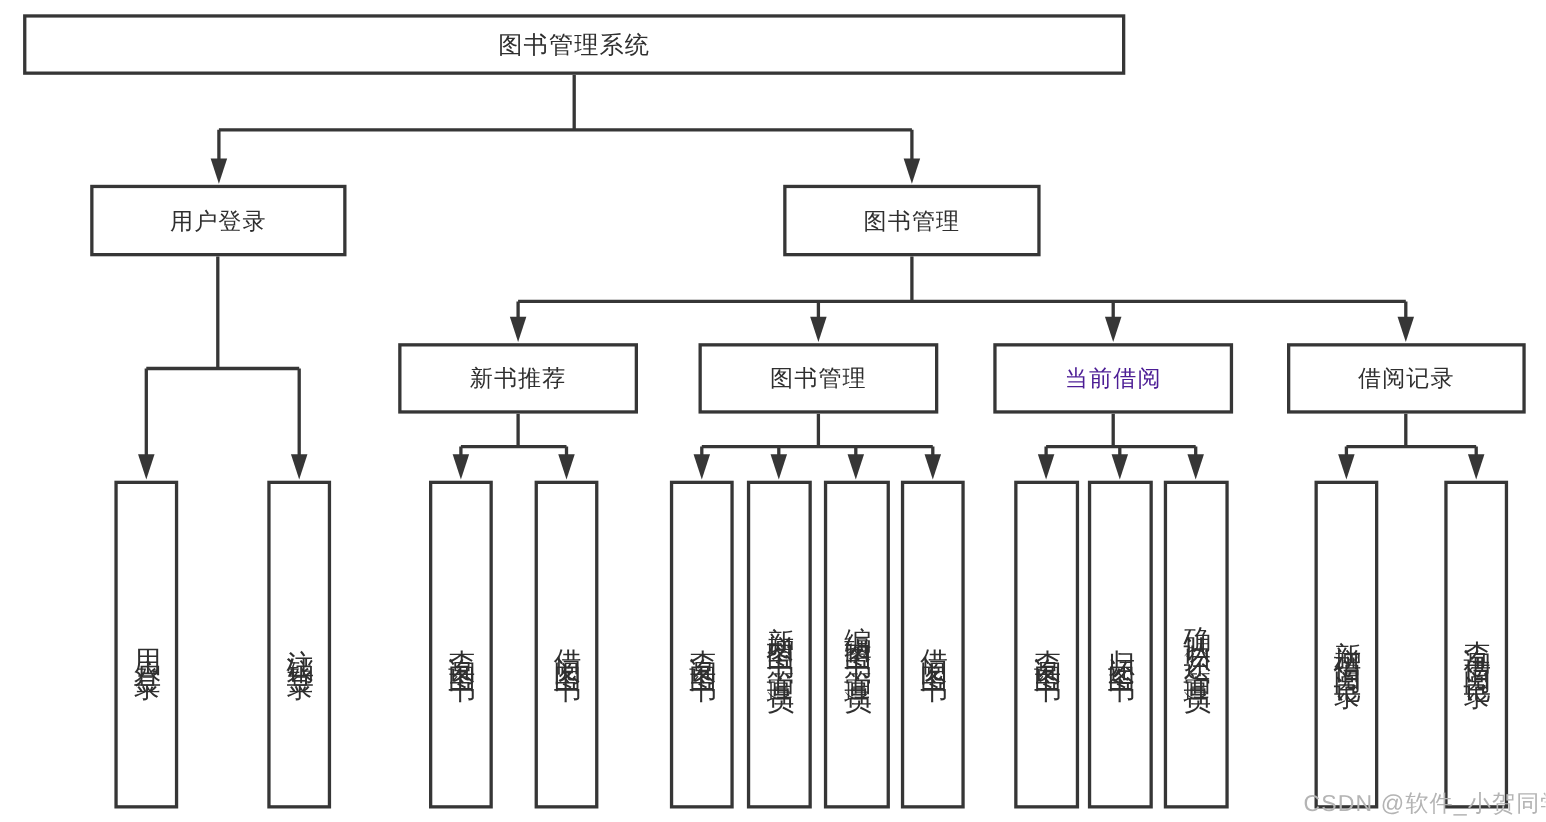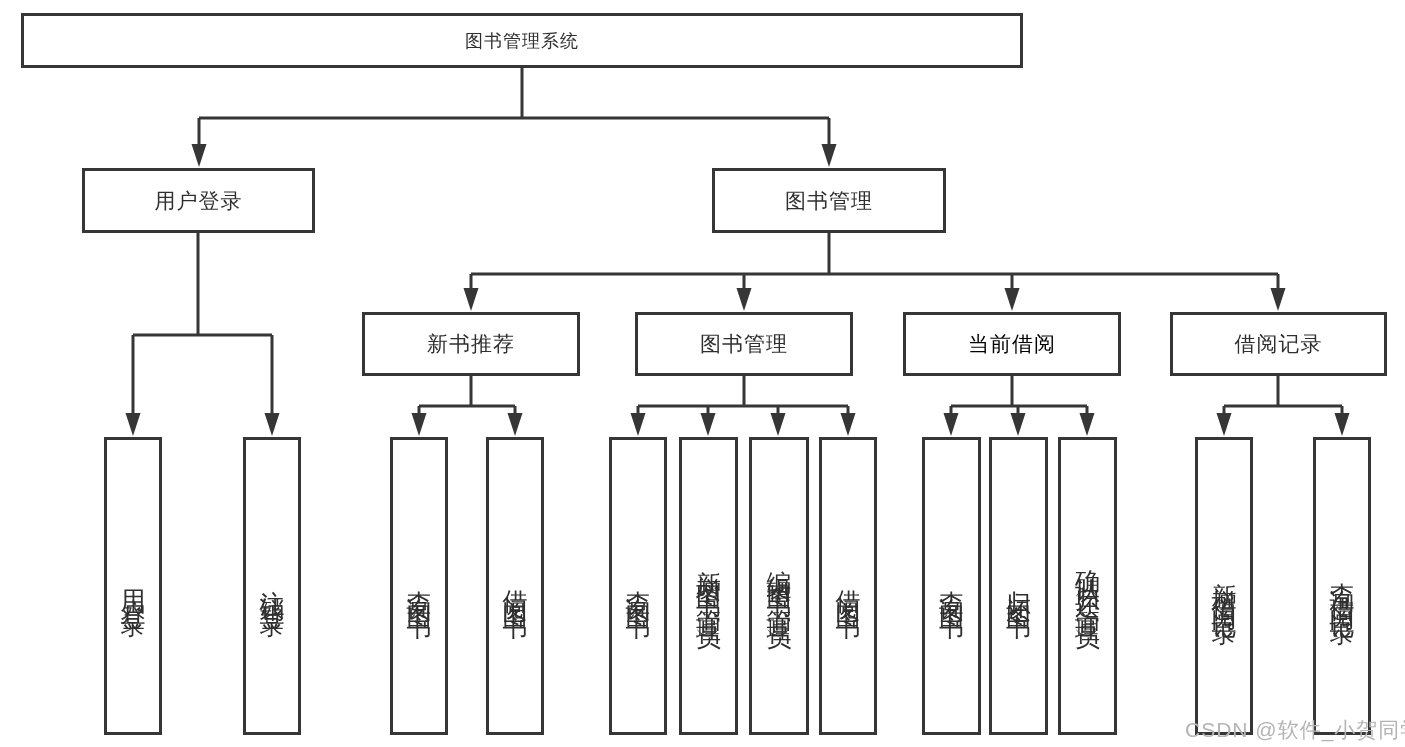--- a/index.html
+++ b/index.html
@@ -19,21 +19,21 @@
     color:#2f2f2f;
     z-index:2;
   }
   .h-box{font-size:21px;letter-spacing:1px;white-space:nowrap;}
   .v-box{
     font-size:25px;
     writing-mode:vertical-rl;
     letter-spacing:8px;
     line-height:1;
   }
-  .root-box{font-size:18px;}
+  .root-box{font-size:22px;}
   .watermark{
     position:absolute;
     z-index:5;
     font-size:21px;
     letter-spacing:1px;
     white-space:nowrap;
   }
 </style>
 </head>
 <body style="background: rgb(255, 255, 255);">
@@ -108,21 +108,21 @@
   <div class="box h-box" style="left: 712px; top: 168px; width: 234px; height: 65px; border-color: rgb(54, 54, 54); color: rgb(47, 47, 47);">
     <span>图书管理</span>
   </div>
 
   <div class="box h-box" style="left: 362px; top: 312px; width: 218px; height: 64px; border-color: rgb(54, 54, 54); color: rgb(47, 47, 47);">
     <span>新书推荐</span>
   </div>
   <div class="box h-box" style="left: 635px; top: 312px; width: 218px; height: 64px; border-color: rgb(54, 54, 54); color: rgb(47, 47, 47);">
     <span>图书管理</span>
   </div>
-  <div class="box h-box" style="left: 903px; top: 312px; width: 218px; height: 64px; border-color: rgb(54, 54, 54); color: #000000;">
+  <div class="box h-box" style="left: 903px; top: 312px; width: 218px; height: 64px; border-color: rgb(54, 54, 54); color: #4c1d95;">
     <span>当前借阅</span>
   </div>
   <div class="box h-box" style="left: 1170px; top: 312px; width: 217px; height: 64px; border-color: rgb(54, 54, 54); color: rgb(47, 47, 47);">
     <span>借阅记录</span>
   </div>
 
   <div class="box v-box" style="left: 104px; top: 437px; width: 58px; height: 298px; border-color: rgb(54, 54, 54); color: rgb(47, 47, 47);">
     <span>用户登录</span>
   </div>
   <div class="box v-box" style="left: 243px; top: 437px; width: 58px; height: 298px; border-color: rgb(54, 54, 54); color: rgb(47, 47, 47);">

